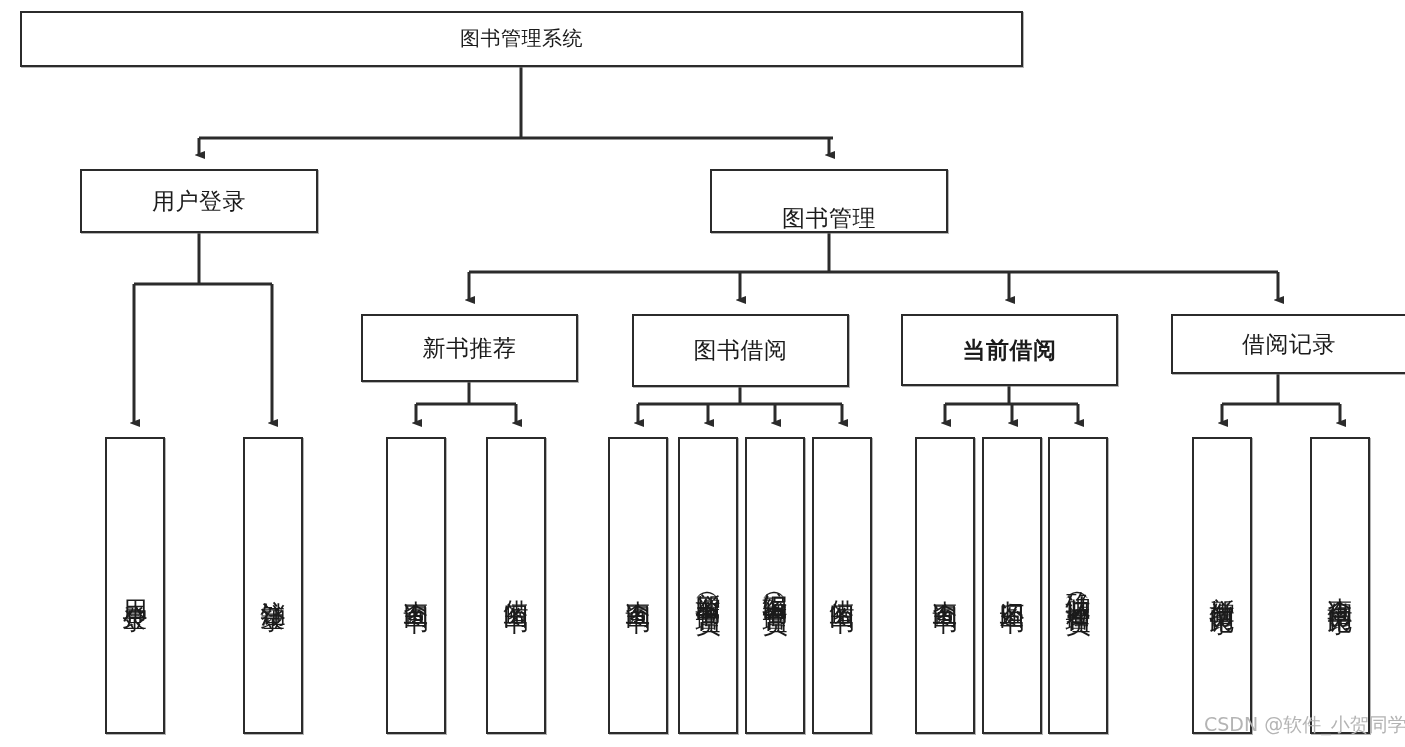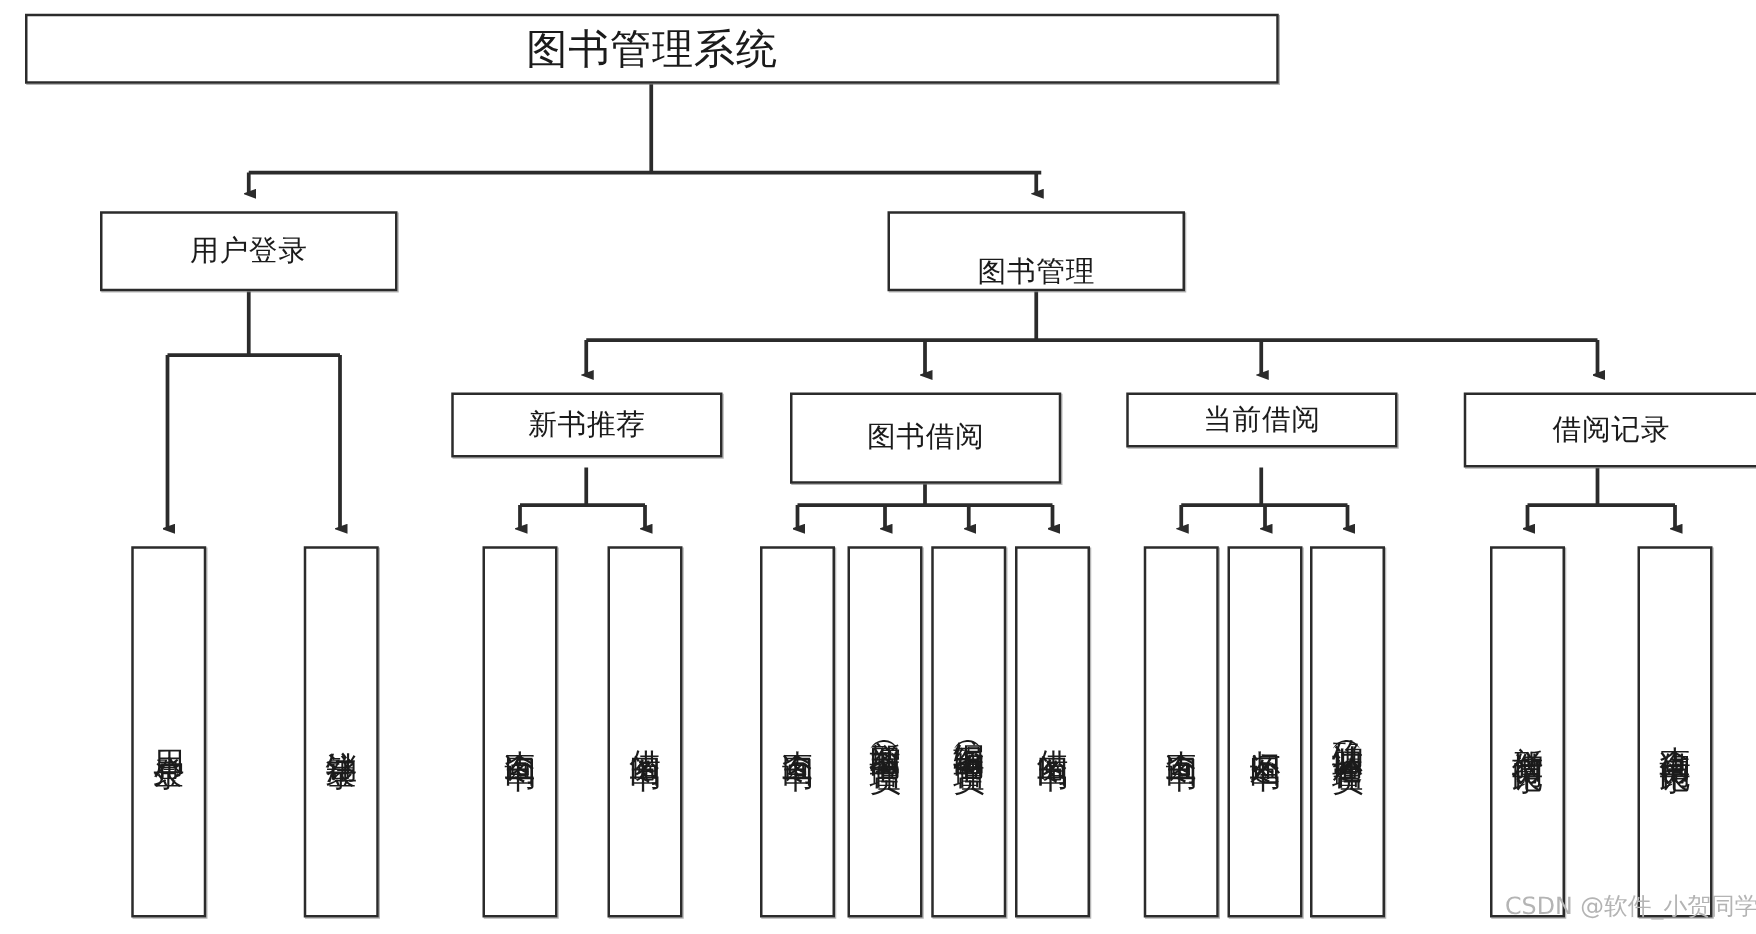--- a/index.html
+++ b/index.html
@@ -37,21 +37,21 @@
     color: #1b1b1b;
     line-height: 1.08;
     text-align: center;
     white-space: nowrap;
   }
   .node.horiz .label {
     font-size: 23px;
     letter-spacing: 0.5px;
   }
   .node.root .label {
-    font-size: 33px;
+    font-size: 20px;
   }
   .node.vert {
     align-items: center;
     justify-content: center;
   }
   .node.vert .label {
     writing-mode: vertical-rl;
     text-orientation: upright;
     font-size: 25px;
     letter-spacing: 3px;
@@ -125,27 +125,27 @@
     <span class="label">图书管理系统</span>
   </div>
 
   <div class="node horiz" style="left:80px; top:169px; width:238px; height:64px;">
     <span class="label">用户登录</span>
   </div>
   <div class="node horiz" style="left:710px; top:169px; width:238px; height:64px;align-items:flex-end;">
     <span class="label">图书管理</span>
   </div>
 
-  <div class="node horiz" style="left:361px; top:314px; width:217px; height:52px;">
+  <div class="node horiz" style="left:361px; top:314px; width:217px; height:68px;">
     <span class="label">新书推荐</span>
   </div>
   <div class="node horiz" style="left:632px; top:314px; width:217px; height:73px;">
     <span class="label">图书借阅</span>
   </div>
-  <div class="node horiz" style="left:901px; top:314px; width:217px; height:44px;">
+  <div class="node horiz" style="left:901px; top:314px; width:217px; height:72px;font-weight:bold;">
     <span class="label">当前借阅</span>
   </div>
   <div class="node horiz" style="left:1171px; top:314px; width:236px; height:60px;">
     <span class="label">借阅记录</span>
   </div>
 
   <div class="node vert" style="left:105px; top:437px; width:60px; height:297px;">
     <span class="label">用户登录</span>
   </div>
   <div class="node vert" style="left:243px; top:437px; width:60px; height:297px;">

